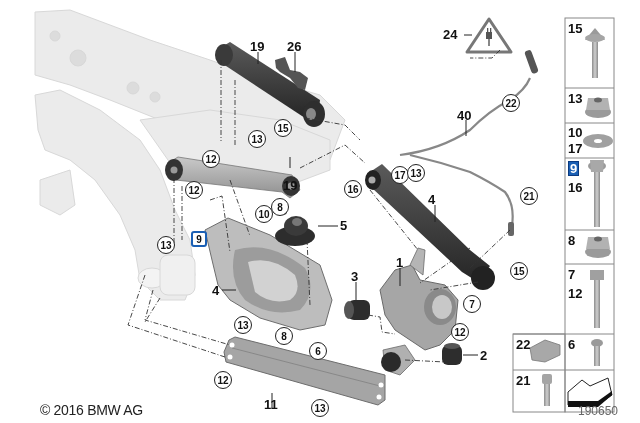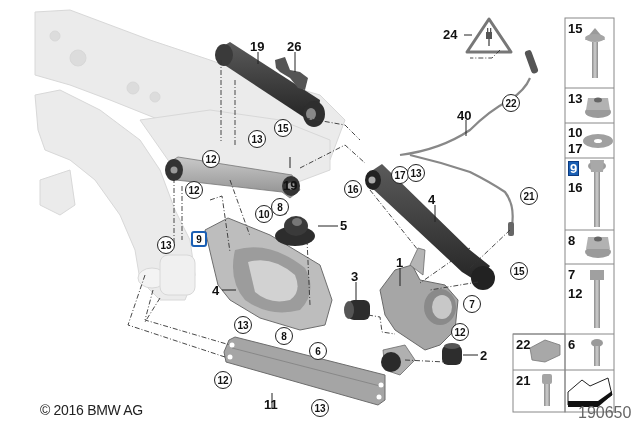--- a/index.html
+++ b/index.html
@@ -5,21 +5,21 @@
   html, body { margin:0; padding:0; background:#ffffff; }
   body { width:640px; height:423px; position:relative; overflow:hidden; font-family:"Liberation Sans", sans-serif; }
   #stage { position:absolute; left:0; top:0; width:640px; height:423px; }
   svg.art { position:absolute; left:0; top:0; }
   .lbl { position:absolute; font-weight:bold; font-size:13px; color:#111; line-height:1; white-space:nowrap; }
   .circ { position:absolute; width:18px; height:18px; border:1.3px solid #222; border-radius:50%; background:#fff;
           font-size:10px; font-weight:bold; color:#111; display:flex; align-items:center; justify-content:center; box-sizing:border-box; }
   .sq { position:absolute; width:16px; height:16px; border:2px solid #1a5fb4; border-radius:3px; background:#fff;
         font-size:10px; font-weight:bold; color:#111; display:flex; align-items:center; justify-content:center; box-sizing:border-box; }
   .copy { position:absolute; left:40px; top:402px; font-size:14px; color:#222; letter-spacing:-0.3px; }
-  .ref  { position:absolute; left:258px; top:402px; font-size:16px; color:#666; }
+  .ref  { position:absolute; left:258px; top:402px; font-size:12px; color:#666; }
   .plabel { position:absolute; font-weight:bold; font-size:13px; color:#111; line-height:1; }
   .plabel.hl { background:#1a5fb4; color:#fff; padding:0 1px; outline:1px solid #0a3a80; }
 </style>
 </head>
 <body>
 
 <div id="stage">
 
   <svg class="art" width="640" height="423" viewBox="0 0 640 423">
     <defs>

